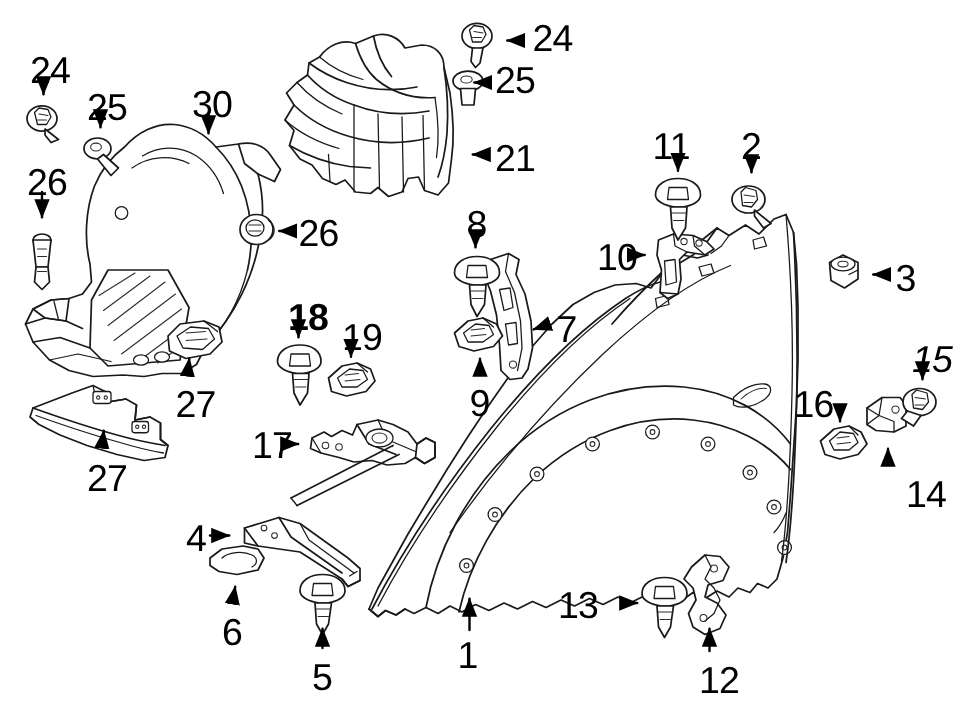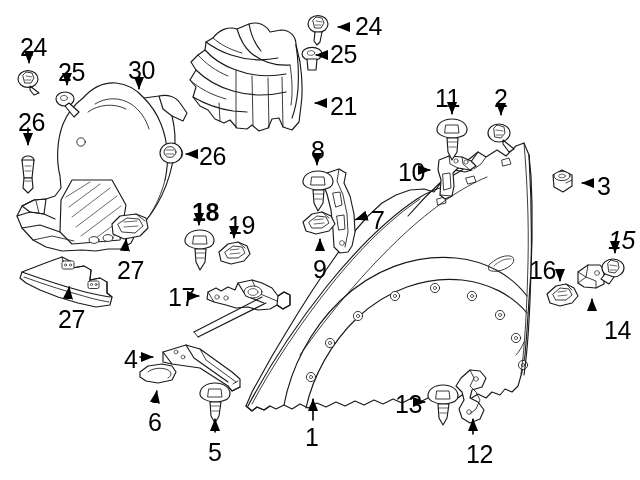--- a/index.html
+++ b/index.html
@@ -473,21 +473,21 @@
       <div class="callout-num" style="left: 597px; top: 174px;">3</div>
       <div class="callout-num" style="left: 124px; top: 347px;">4</div>
       <div class="callout-num" style="left: 208px; top: 440px;">5</div>
       <div class="callout-num" style="left: 148px; top: 410px;">6</div>
       <div class="callout-num" style="left: 371px; top: 208px;">7</div>
       <div class="callout-num" style="left: 311px; top: 138px;">8</div>
       <div class="callout-num" style="left: 313px; top: 257px;">9</div>
       <div class="callout-num" style="left: 398px; top: 160px;">10</div>
       <div class="callout-num" style="left: 435px; top: 86px;">11</div>
       <div class="callout-num" style="left: 466px; top: 442px;">12</div>
-      <div class="callout-num" style="left: 395px; top: 392px;">13</div>
+      <div class="callout-num" style="left: 372px; top: 392px;">13</div>
       <div class="callout-num" style="left: 604px; top: 318px;">14</div>
       <div class="callout-num" style="left: 608px; top: 228px; font-style: italic;">15</div>
       <div class="callout-num" style="left: 529px; top: 258px;">16</div>
       <div class="callout-num" style="left: 168px; top: 285px;">17</div>
       <div class="callout-num" style="left: 192px; top: 200px; font-weight: bold;">18</div>
       <div class="callout-num" style="left: 228px; top: 213px;">19</div>
       <div class="callout-num" style="left: 128px; top: 58px;">30</div>
       <div class="callout-num" style="left: 330px; top: 94px;">21</div>
       <div class="callout-num" style="left: 58px; top: 307px;">27</div>
       <div class="callout-num" style="left: 199px; top: 144px;">26</div>

